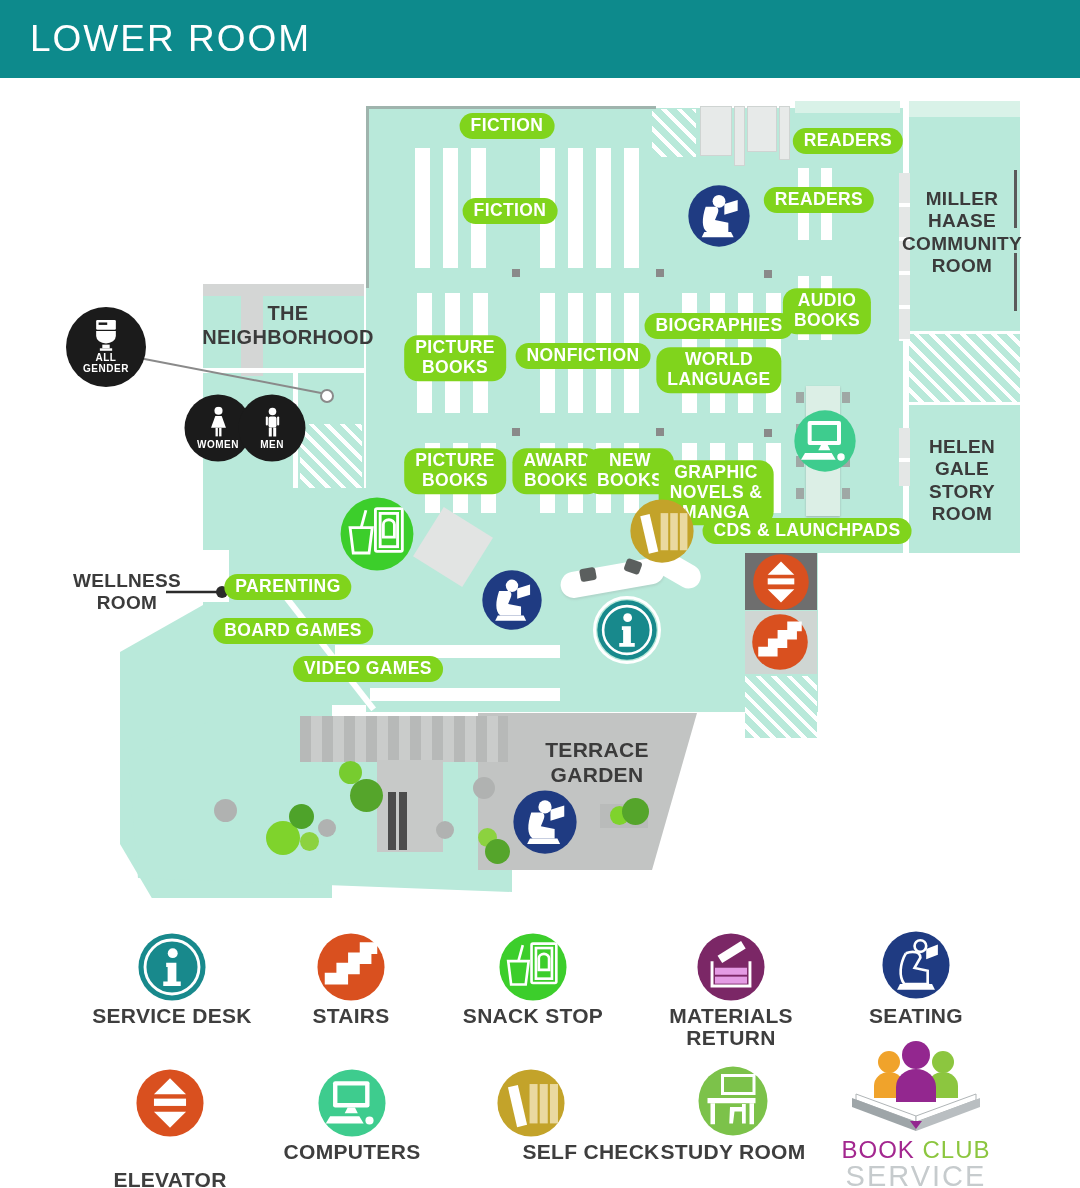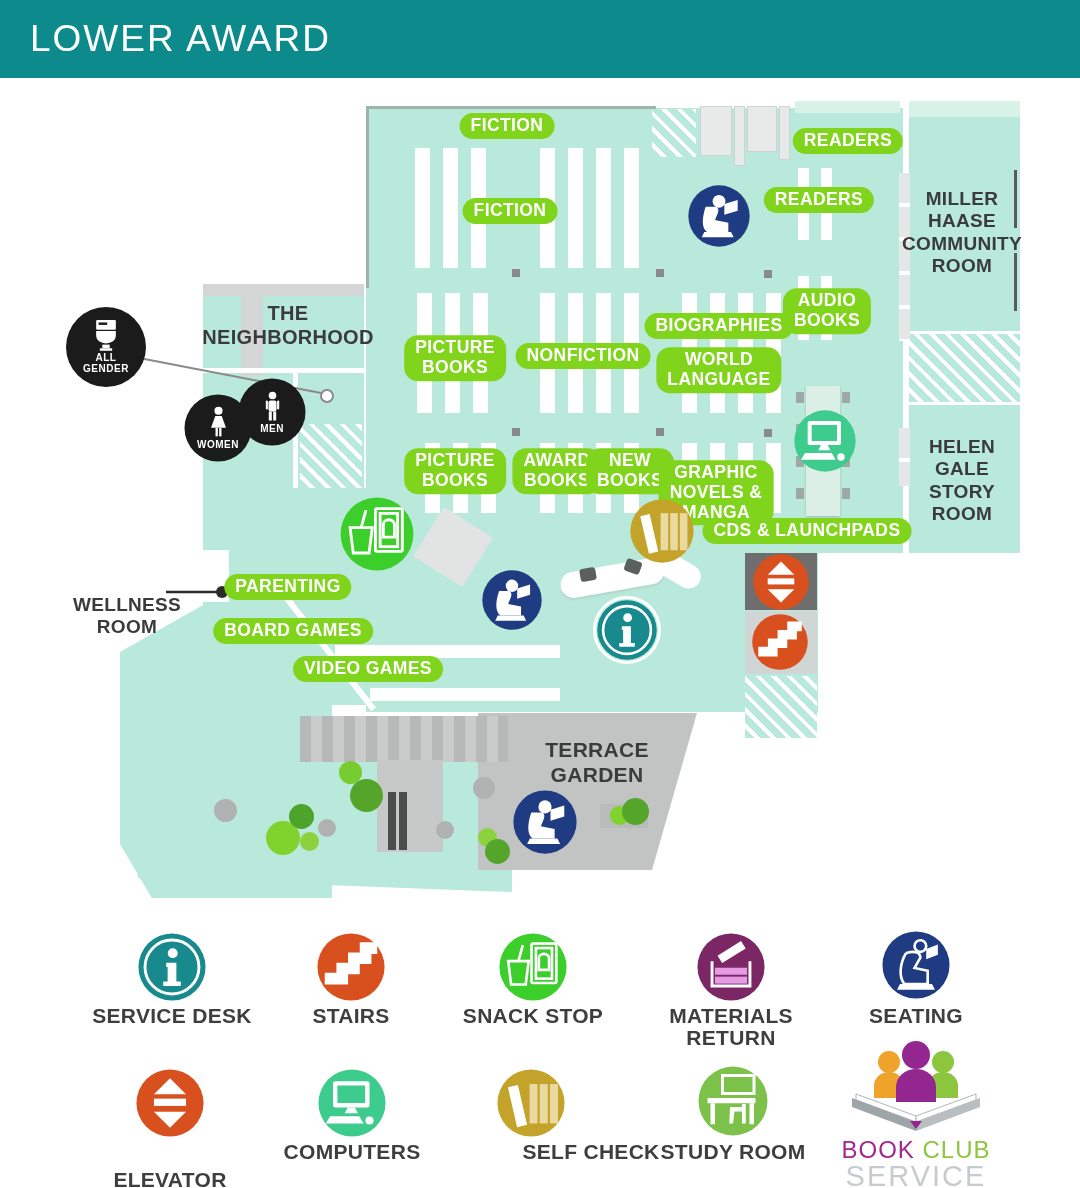--- a/index.html
+++ b/index.html
@@ -44,21 +44,21 @@
   .tree{position:absolute;border-radius:50%;z-index:3;}
   #logo-text1{position:absolute;left:916px;top:1136px;transform:translateX(-50%);
      font-size:24px;font-weight:400;letter-spacing:1px;white-space:nowrap;}
   #logo-text2{position:absolute;left:916px;top:1160px;transform:translateX(-50%);
      font-size:29px;font-weight:400;letter-spacing:2px;color:#c6cbcd;white-space:nowrap;}
 </style>
 </head>
 <body>
 
 <div class="abs" id="header">
-  <div class="title">LOWER AWARD</div>
+  <div class="title">LOWER ROOM</div>
 </div>
 
 <div class="abs mint" style="left:366px;top:108px;width:539px;height:604px;
      clip-path:polygon(0px 0px,537px 0px,537px 445px,452px 445px,452px 604px,0px 604px);"></div>
 <div class="abs wall" style="left:366px;top:106px;width:290px;height:3px;"></div>
 <div class="abs wall" style="left:366px;top:106px;width:3px;height:182px;"></div>
 
 <div class="abs mint" style="left:203px;top:284px;width:161px;height:206px;"></div>
 <div class="abs" style="left:203px;top:284px;width:161px;height:12px;background:#d4d6d5;"></div>
 <div class="abs" style="left:241px;top:284px;width:22px;height:92px;background:#d4d6d5;"></div>
@@ -189,21 +189,21 @@
 <div class="room-label" style="left:288px;top:326px;font-size:20px;">THE
 NEIGHBORHOOD</div>
 <div class="room-label" style="left:962px;top:233px;">MILLER
 HAASE
 COMMUNITY
 ROOM</div>
 <div class="room-label" style="left:962px;top:481px;">HELEN
 GALE
 STORY
 ROOM</div>
-<div class="room-label" style="left:127px;top:616px;">WELLNESS
+<div class="room-label" style="left:127px;top:592px;">WELLNESS
 ROOM</div>
 <div class="room-label" style="left:597px;top:763px;font-size:21px;z-index:5;">TERRACE
 GARDEN</div>
 
 <div class="rr" style="left:106px;top:347px;width:80px;height:80px;">
   <svg width="30" height="32" viewBox="0 0 24 26">
     <g fill="#fff">
       <rect x="4" y="0" width="16" height="8" rx="1"></rect>
       <rect x="6" y="2" width="7" height="2" fill="#1b1b1b"></rect>
       <path d="M4,9 h16 v4 a8,6 0 0 1 -16,0 z"></path>
@@ -218,21 +218,21 @@
   <svg width="26" height="32" viewBox="0 0 24 30">
     <g fill="#fff">
       <circle cx="12" cy="4" r="3.8"></circle>
       <path d="M9,9 L15,9 L19,20 L5,20 Z"></path>
       <rect x="9.2" y="20" width="2.2" height="8"></rect>
         <rect x="12.6" y="20" width="2.2" height="8"></rect>
     </g>
   </svg>
   <div class="rlabel">WOMEN</div>
 </div>
-<div class="rr" style="left:272px;top:412px;width:67px;height:67px;text-align:center;">
+<div class="rr" style="left:272px;top:428px;width:67px;height:67px;text-align:center;">
   <svg width="24" height="32" viewBox="0 0 24 30">
     <g fill="#fff">
       <circle cx="12" cy="4" r="3.8"></circle>
       <rect x="8" y="9" width="8" height="11" rx="2"></rect>
       <rect x="5.3" y="9" width="2.1" height="9" rx="1"></rect>
         <rect x="16.6" y="9" width="2.1" height="9" rx="1"></rect>
       <rect x="8.3" y="20" width="3" height="9"></rect>
         <rect x="12.7" y="20" width="3" height="9"></rect>
     </g>
   </svg>

